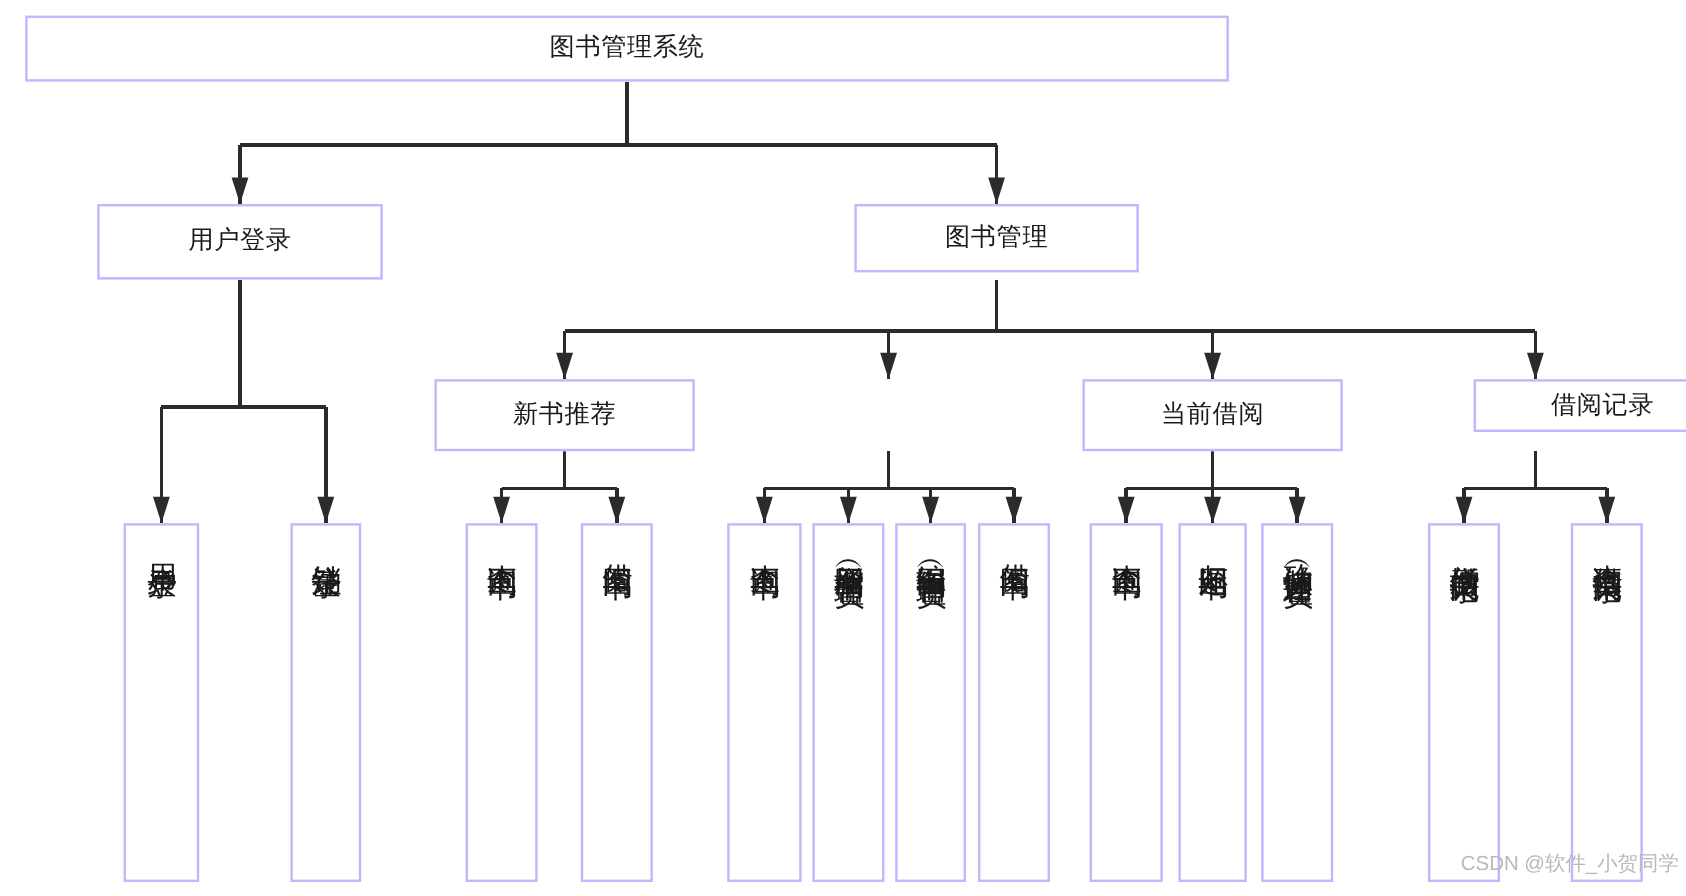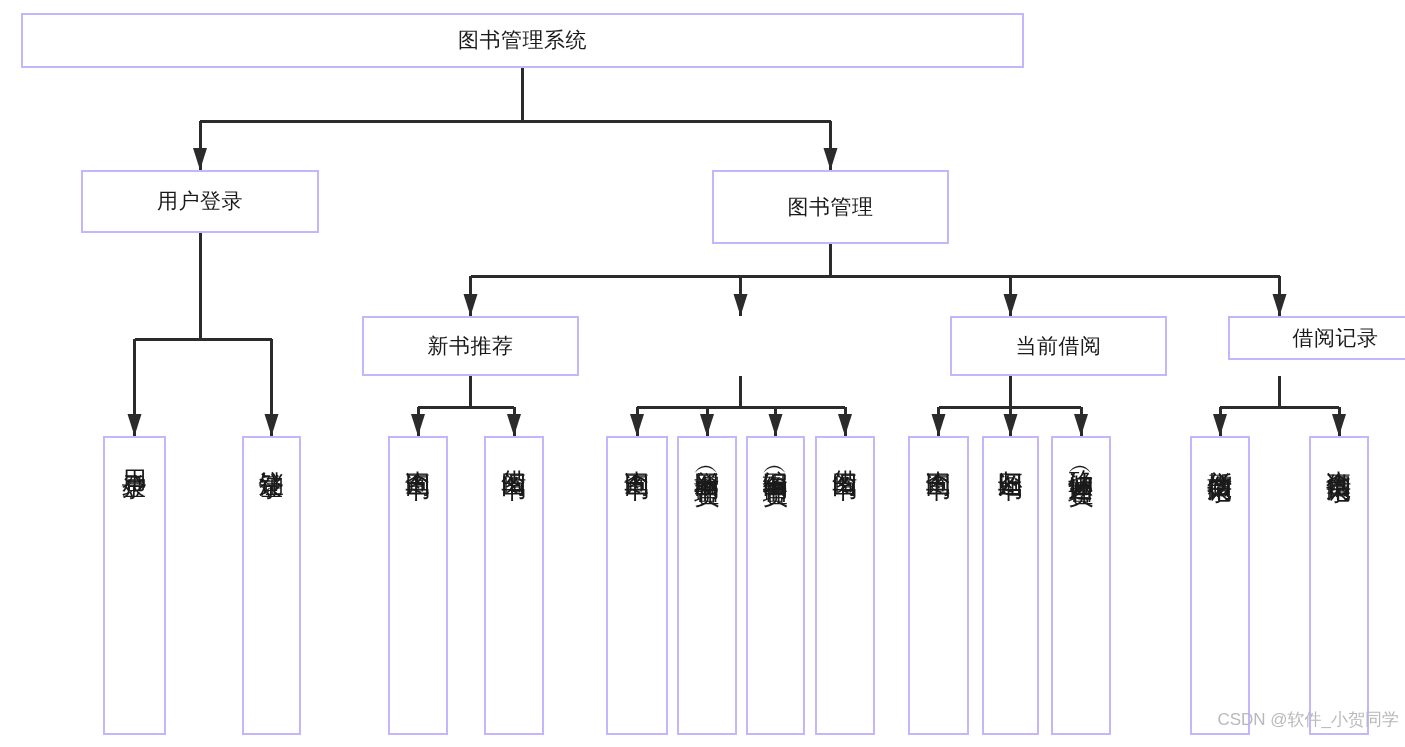--- a/index.html
+++ b/index.html
@@ -130,28 +130,28 @@
       <polygon points="1332,414 1346,414 1339,436" fill="#2b2b2b"></polygon>
     </svg>
 
   <div class="node horiz" style="left:21px; top:13px; width:1003px; height:55px;">
     <span class="node-label">图书管理系统</span>
   </div>
 
   <div class="node horiz" style="left:81px; top:170px; width:238px; height:63px;">
     <span class="node-label">用户登录</span>
   </div>
-  <div class="node horiz" style="left:712px; top:170px; width:237px; height:74px;">
+  <div class="node horiz" style="left:712px; top:170px; width:237px; height:57px;">
     <span class="node-label">图书管理</span>
   </div>
 
   <div class="node horiz" style="left:362px; top:316px; width:217px; height:60px;">
     <span class="node-label">新书推荐</span>
   </div>
-  <div class="node horiz" style="left:902px; top:316px; width:217px; height:60px;margin-left:48px;">
+  <div class="node horiz" style="left:902px; top:316px; width:217px; height:60px;">
     <span class="node-label">当前借阅</span>
   </div>
   <div class="node horiz" style="left:1228px; top:316px; width:215px; height:44px;">
     <span class="node-label">借阅记录</span>
   </div>
 
   <div class="node vert" style="left:103px; top:436px; width:63px; height:299px;">
     <span class="node-label">用户登录</span>
   </div>
   <div class="node vert" style="left:242px; top:436px; width:59px; height:299px;">

